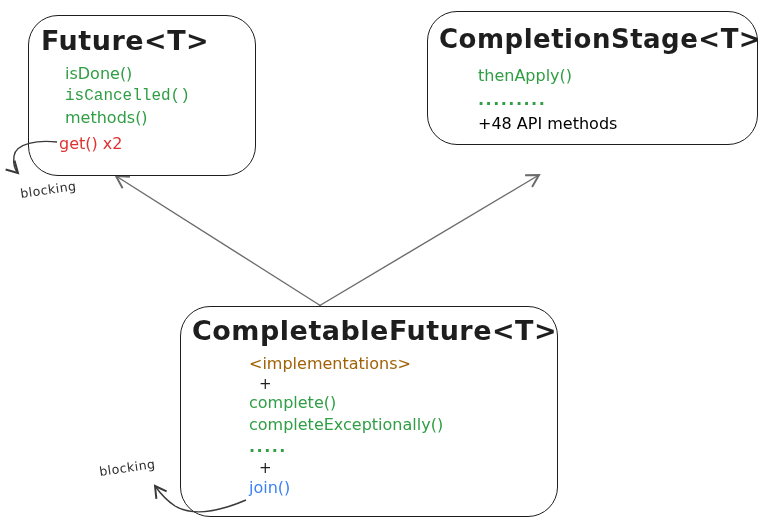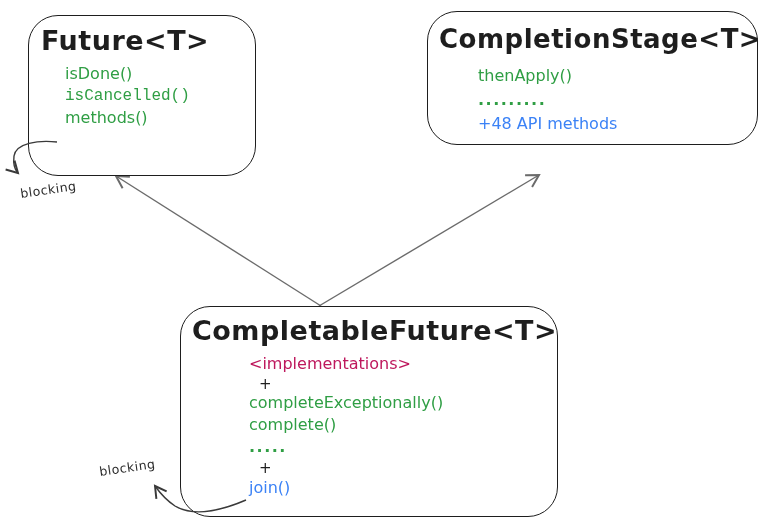--- a/index.html
+++ b/index.html
@@ -90,39 +90,40 @@
     <path d="M 321 306 L 116 176" fill="none" stroke="#6b6b6b" stroke-width="1.4" marker-end="url(#ah-gray)"></path>
     <path d="M 319 306 L 539 175" fill="none" stroke="#6b6b6b" stroke-width="1.4" marker-end="url(#ah-gray)"></path>
   </svg>
 
   <div id="box-future" class="class-box">
     <div class="box-title">Future&lt;T&gt;</div>
     <div class="methods">
       <span class="method" style="color: rgb(47, 158, 68);">isDone()</span>
       <span class="method" style="color: rgb(47, 158, 68); font-family: Liberation Mono, monospace;">isCancelled()</span>
       <span class="method" style="color: rgb(47, 158, 68);">methods()</span>
+      <span class="method last" style="color: rgb(224, 49, 49);">get() x2</span>
     </div>
   </div>
 
   <div id="box-cstage" class="class-box">
     <div class="box-title">CompletionStage&lt;T&gt;</div>
     <div class="methods">
       <span class="method" style="color: rgb(47, 158, 68);">thenApply()</span>
       <span class="method dots" style="color: rgb(47, 158, 68);">.........</span>
-      <span class="method" style="color: #3b82f6;">+48 API methods</span>
+      <span class="method" style="color: #000000;">+48 API methods</span>
     </div>
   </div>
 
   <div id="box-cfuture" class="class-box">
     <div class="box-title">CompletableFuture&lt;T&gt;</div>
     <div class="methods">
-      <span class="method" style="color: #be185d;">&lt;implementations&gt;</span>
+      <span class="method" style="color: #a16207;">&lt;implementations&gt;</span>
       <span class="method plus p1" style="color: rgb(30, 30, 30);">+</span>
+      <span class="method" style="color: rgb(47, 158, 68);">complete()</span>
       <span class="method" style="color: rgb(47, 158, 68);">completeExceptionally()</span>
-      <span class="method" style="color: rgb(47, 158, 68);">complete()</span>
       <span class="method dots" style="color: rgb(47, 158, 68);">.....</span>
       <span class="method plus p2" style="color: rgb(30, 30, 30);">+</span>
       <span class="method last" style="color: #3b82f6;">join()</span>
     </div>
   </div>
 
   <svg id="arrows-over" class="layer" viewBox="0 0 768 528">
     <path d="M 57 142 C 38 140, 16 143, 14 156 C 13 164, 15 170, 18 173" fill="none" stroke="#3a3a3a" stroke-width="1.4" marker-end="url(#ah-dark)"></path>
     <path d="M 246 500 C 218 512, 192 516, 175 506 C 166 500, 160 493, 155 486" fill="none" stroke="#3a3a3a" stroke-width="1.4" marker-end="url(#ah-dark)"></path>
   </svg>

